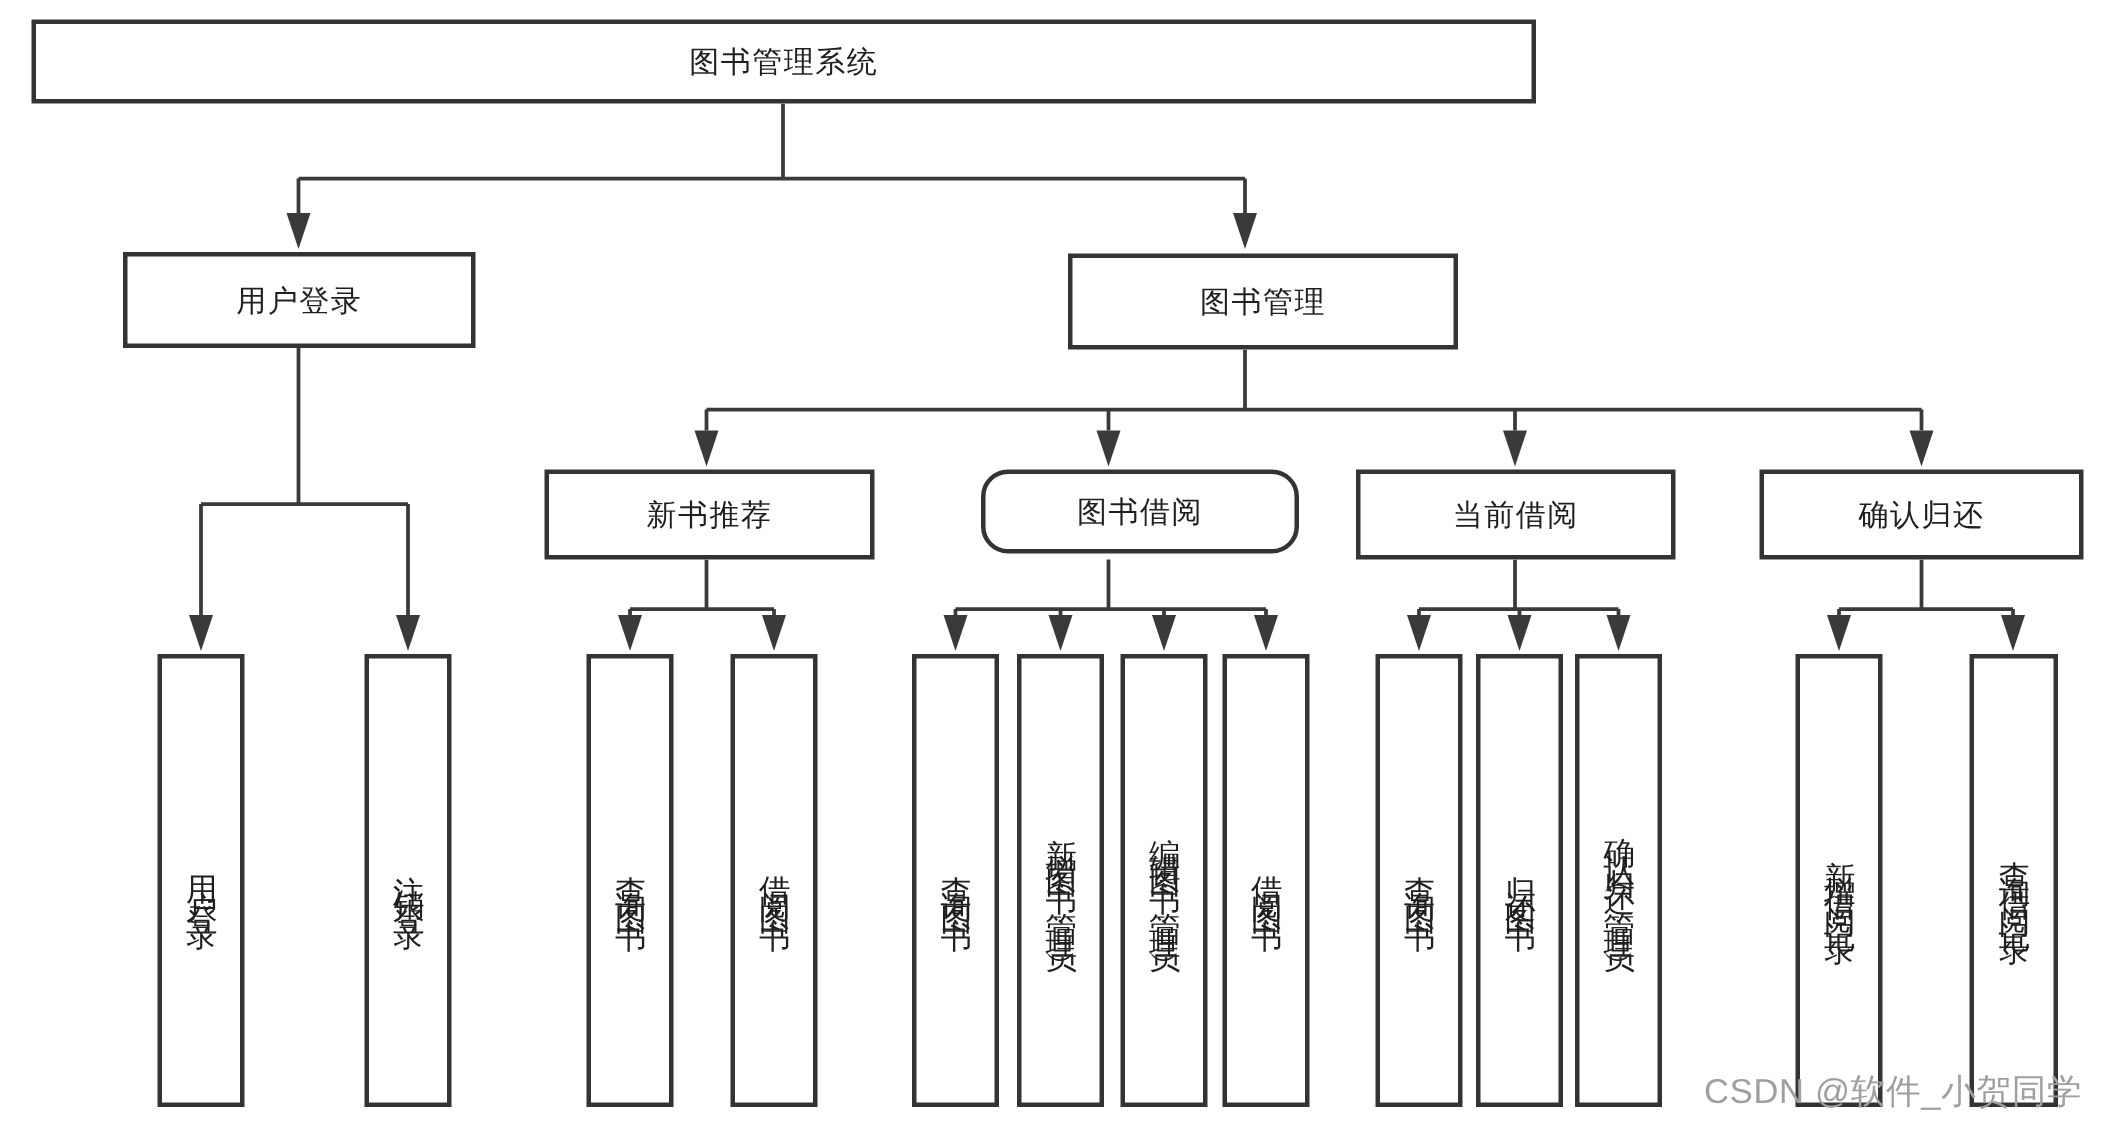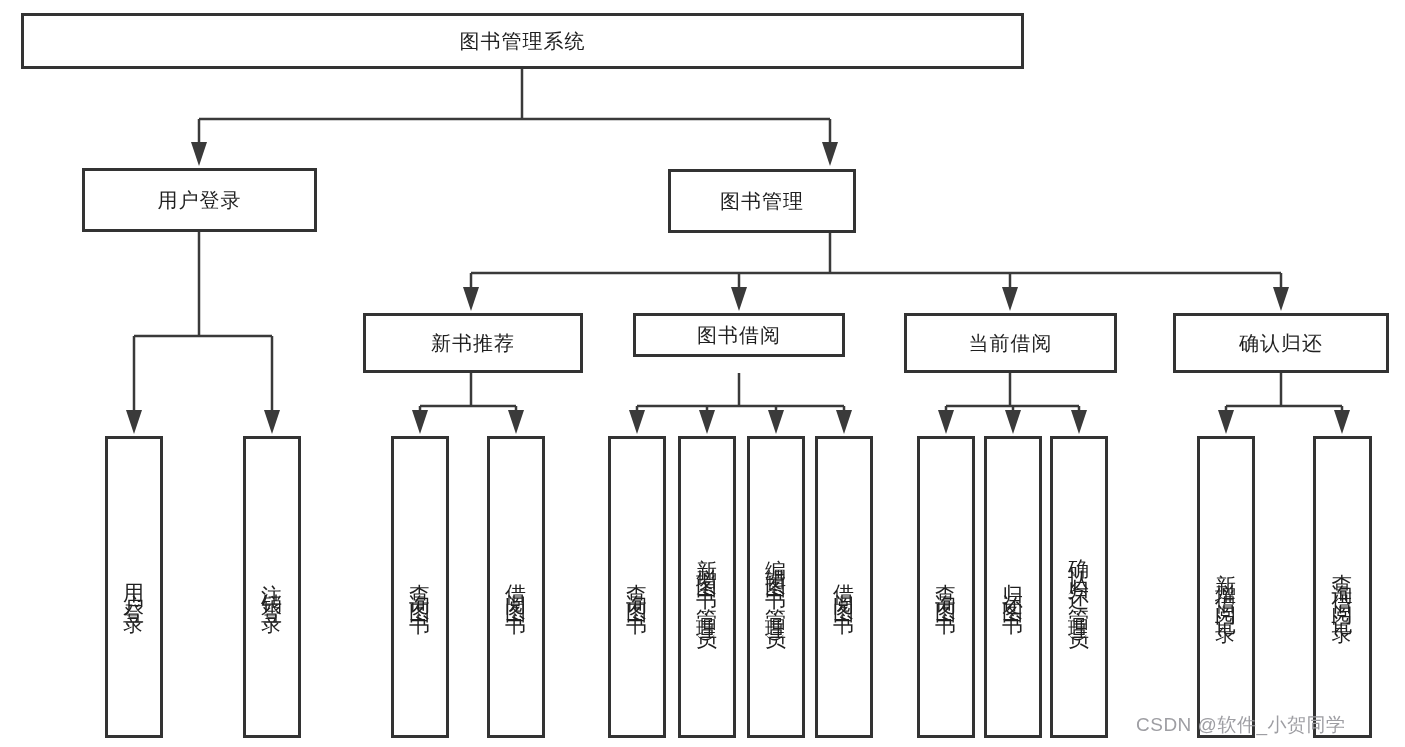--- a/index.html
+++ b/index.html
@@ -36,21 +36,21 @@
     writing-mode: vertical-rl;
     text-orientation: mixed;
     font-size: 21px;
     letter-spacing: 10px;
     line-height: 1;
   }
   .watermark {
     position: absolute;
     left: 1136px;
     top: 712px;
-    font-size: 19px;
+    font-size: 23px;
     letter-spacing: 0.5px;
     color: #9e9ea3;
     white-space: nowrap;
     z-index: 5;
   }
 </style>
 </head>
 <body>
 
 <div class="canvas">
@@ -121,28 +121,28 @@
     </g>
   </svg>
 
   <div class="box" style="left:21px; top:13px; width:1003px; height:56px;">
     <span class="hlabel">图书管理系统</span>
   </div>
 
   <div class="box" style="left:82px; top:168px; width:235px; height:64px;">
     <span class="hlabel">用户登录</span>
   </div>
-  <div class="box" style="left:668px; top:169px; width:188px; height:64px;">
+  <div class="box" style="left:712px; top:169px; width:260px; height:64px;">
     <span class="hlabel">图书管理</span>
   </div>
 
   <div class="box" style="left:363px; top:313px; width:220px; height:60px;">
     <span class="hlabel">新书推荐</span>
   </div>
-  <div class="box" style="left:633px; top:313px; width:212px; height:44px;">
+  <div class="box" style="left:654px; top:313px; width:212px; height:56px;border-radius:18px;">
     <span class="hlabel">图书借阅</span>
   </div>
   <div class="box" style="left:904px; top:313px; width:213px; height:60px;">
     <span class="hlabel">当前借阅</span>
   </div>
   <div class="box" style="left:1173px; top:313px; width:216px; height:60px;">
     <span class="hlabel">确认归还</span>
   </div>
 
   <div class="box leaf" style="left:105px; top:436px; width:58px; height:302px;">用户登录</div>

